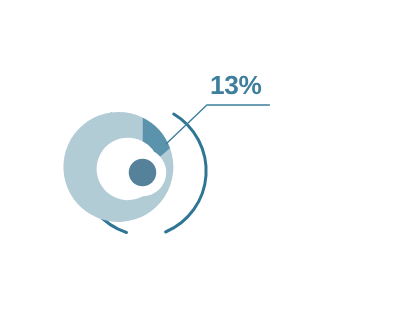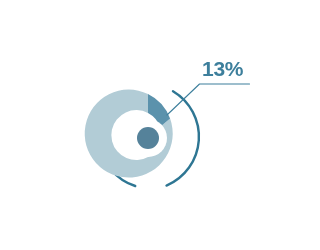--- a/index.html
+++ b/index.html
@@ -10,21 +10,20 @@
     width: 250px;
     height: 250px;
     background: #ffffff;
     font-family: "Liberation Sans", sans-serif;
     overflow: hidden;
   }
   #infographic {
     position: relative;
     width: 250px;
     height: 250px;
-    margin-left: 34px;
   }
   #chart-svg {
     position: absolute;
     left: 0;
     top: 0;
     width: 250px;
     height: 250px;
     display: block;
   }
   .pct-label {

